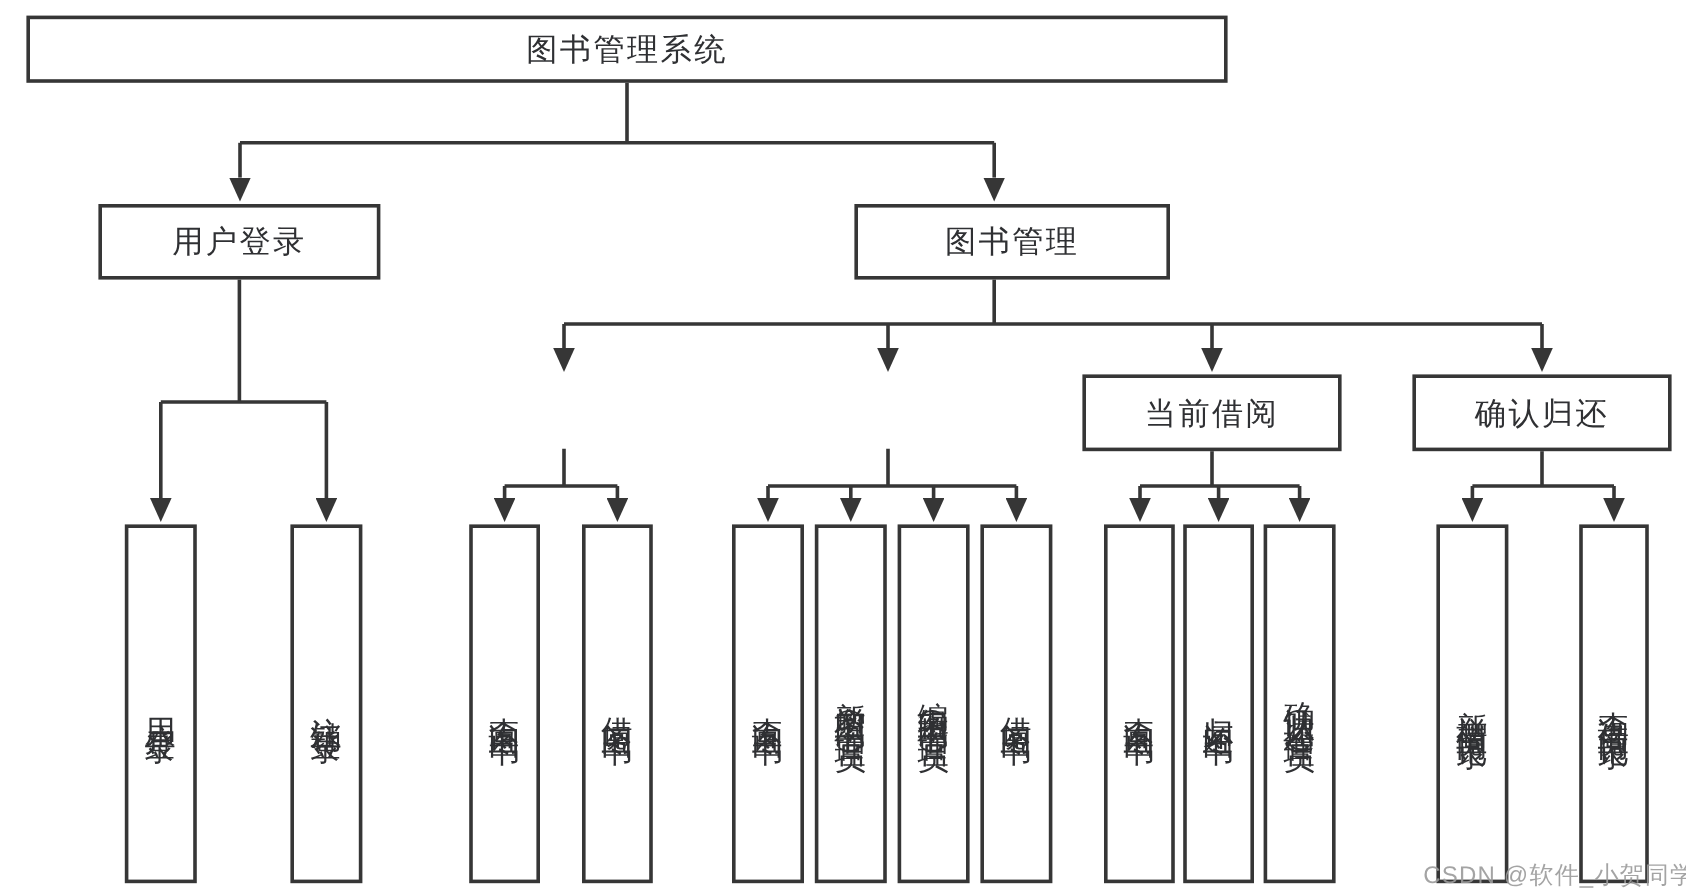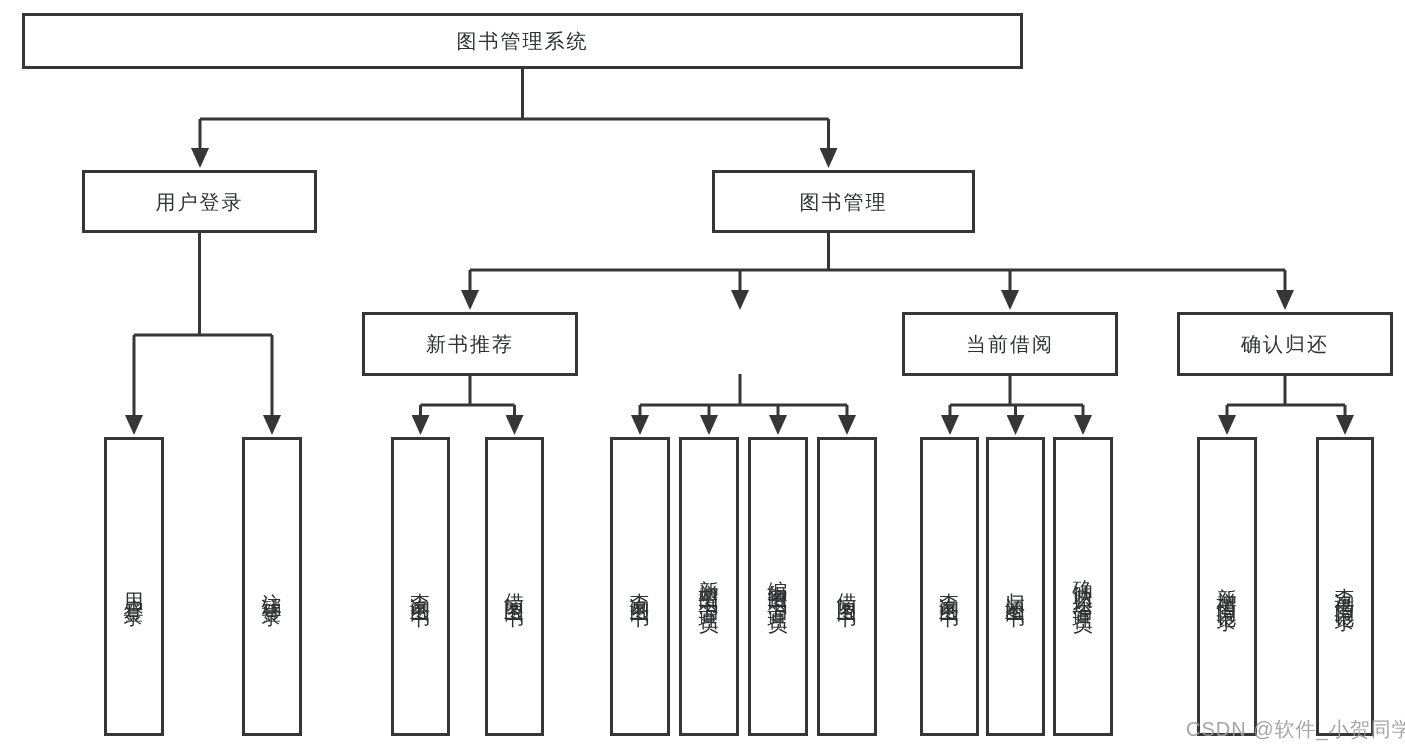--- a/index.html
+++ b/index.html
@@ -17,21 +17,21 @@
     position: absolute;
     box-sizing: border-box;
     background: #ffffff;
     border: 3px solid #363636;
     display: flex;
     align-items: center;
     justify-content: center;
     color: #2f3033;
   }
   .box .lbl {
-    font-size: 20px;
+    font-size: 26px;
     letter-spacing: 2px;
     white-space: nowrap;
     line-height: 1.1;
   }
   .box.v .lbl {
     writing-mode: vertical-rl;
     text-orientation: mixed;
     letter-spacing: 5px;
     line-height: 1;
   }
@@ -101,23 +101,20 @@
     <span class="lbl">图书管理系统</span>
   </div>
 
   <div class="box h" style="left:82px;top:170px;width:235px;height:63px">
     <span class="lbl">用户登录</span>
   </div>
   <div class="box h" style="left:712px;top:170px;width:263px;height:63px">
     <span class="lbl">图书管理</span>
   </div>
 
-  <div class="box h" style="left:362px;top:312px;width:216px;height:64px">
-    <span class="lbl">新书推荐</span>
-  </div>
   <div class="box h" style="left:902px;top:312px;width:216px;height:64px">
     <span class="lbl">当前借阅</span>
   </div>
   <div class="box h" style="left:1177px;top:312px;width:216px;height:64px">
     <span class="lbl">确认归还</span>
   </div>
 
   <div class="box v" style="left:104px;top:437px;width:60px;height:299px">
     <span class="lbl">用户登录</span>
   </div>

